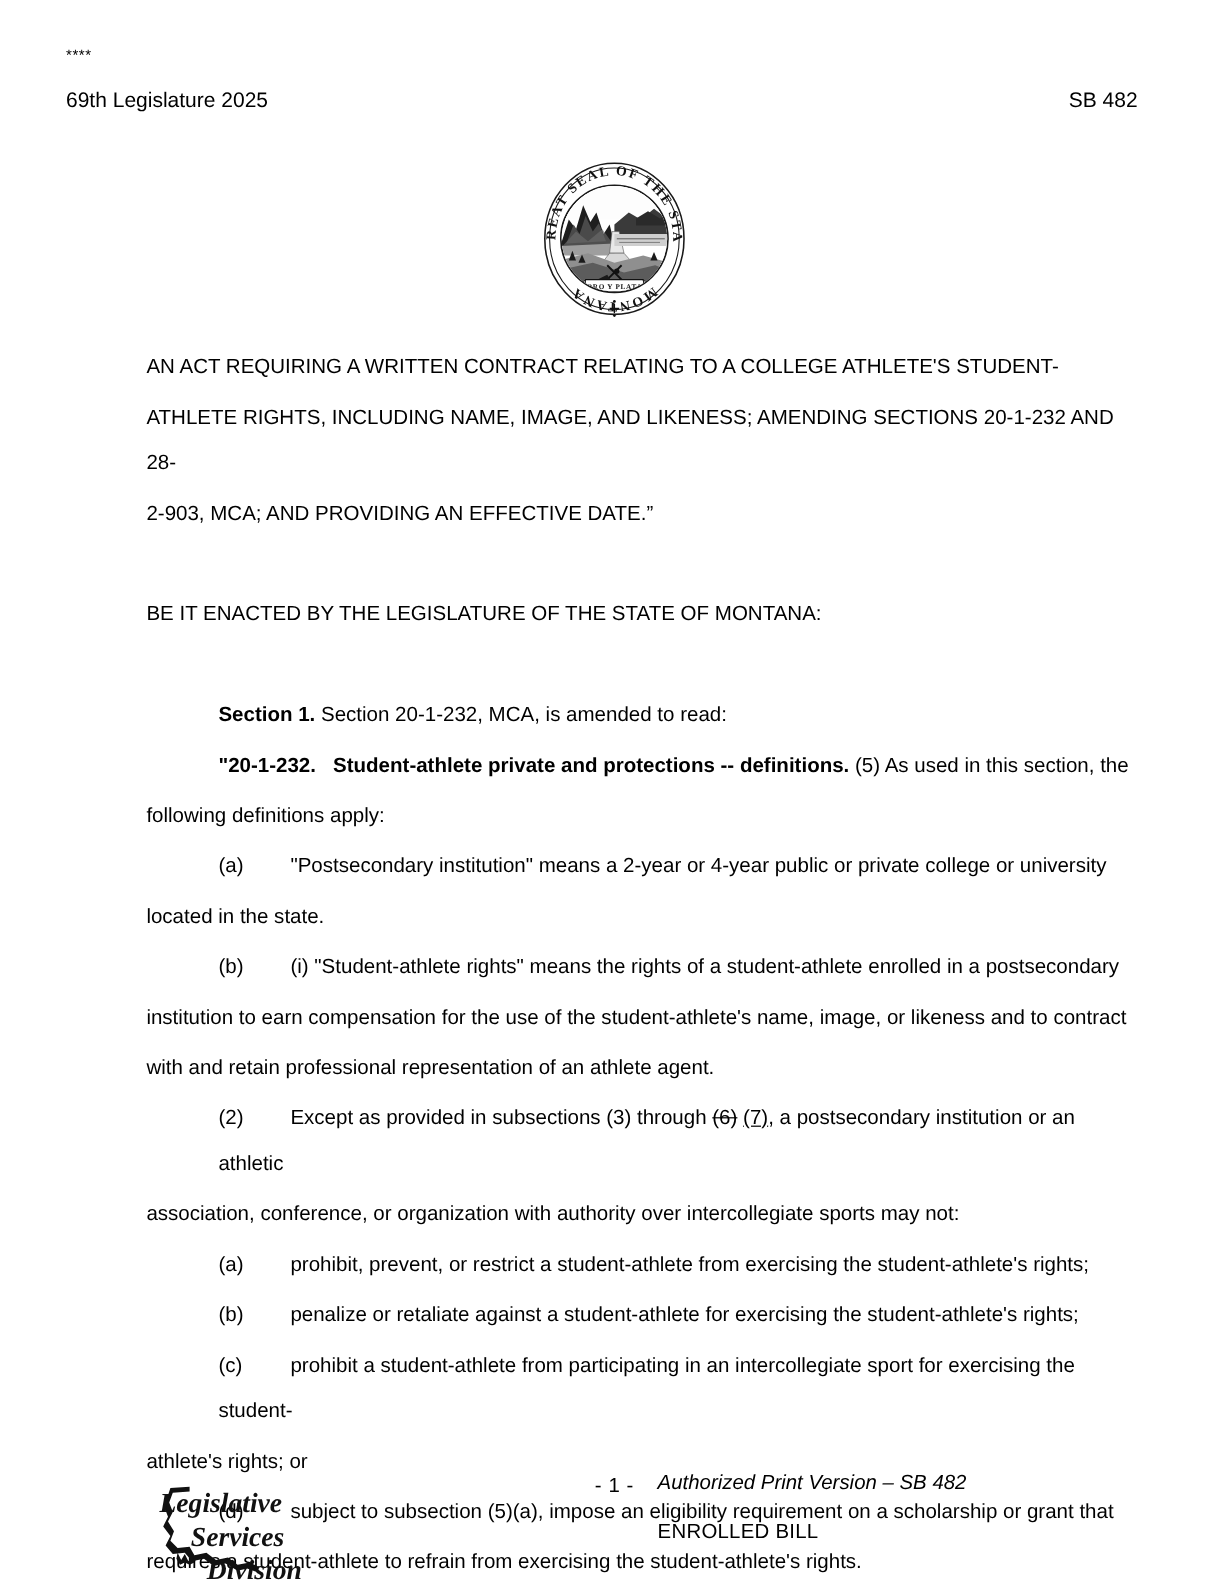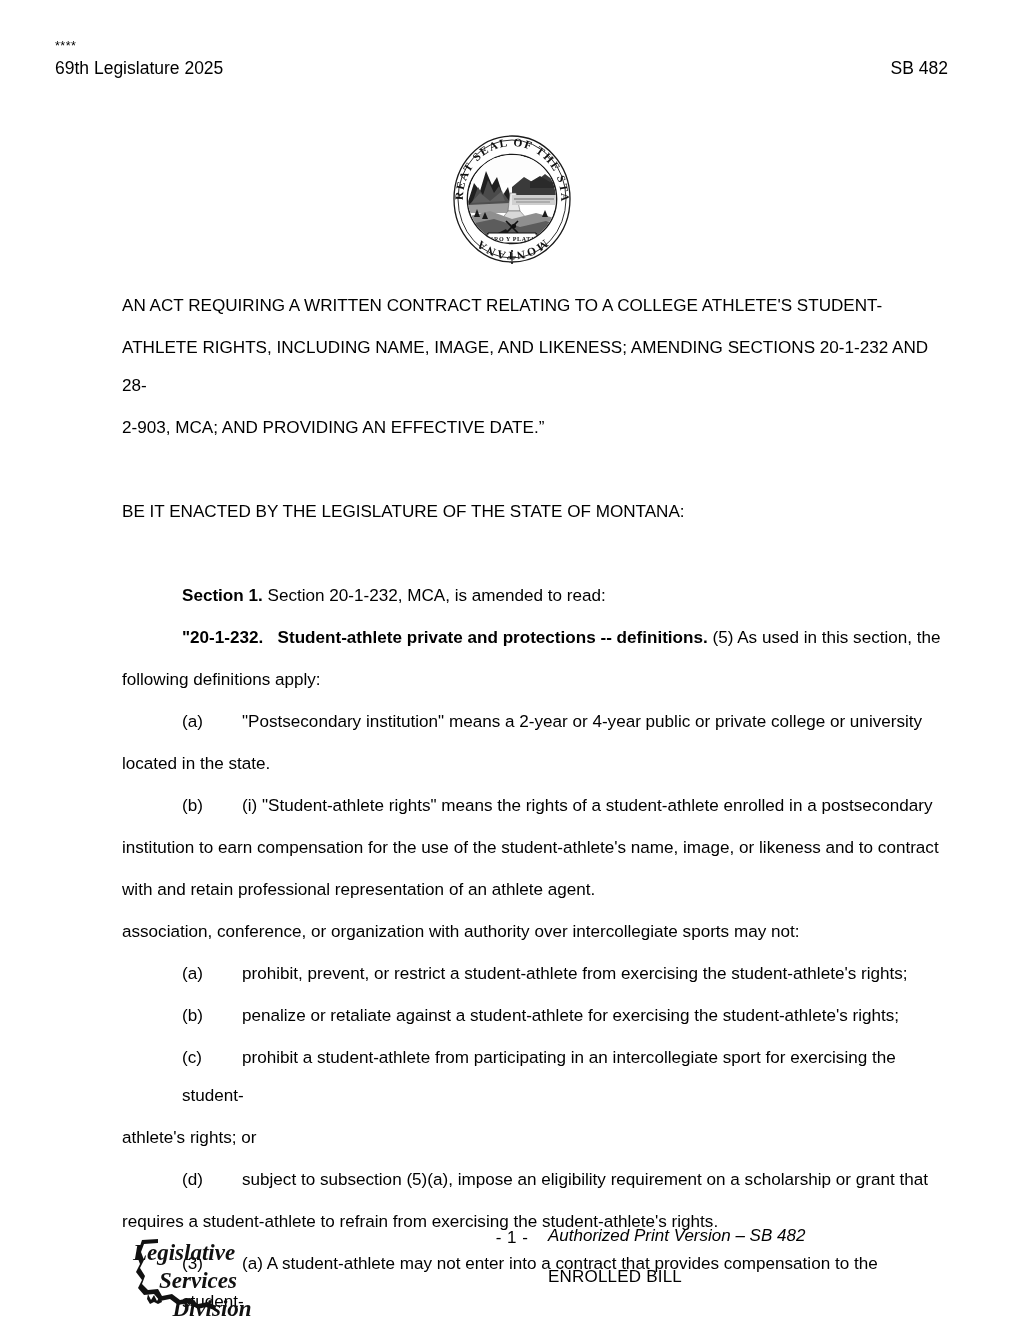--- a/index.html
+++ b/index.html
@@ -31,21 +31,21 @@
   .stars {
     font-size: 12.5px;
     letter-spacing: 0.5px;
     line-height: 1;
     height: 14px;
   }
   .header-row {
     display: flex;
     justify-content: space-between;
     align-items: baseline;
-    margin-top: 4px;
+    margin-top: 19px;
     font-size: 17.5px;
   }
   .header-left { white-space: nowrap; }
   .header-right { white-space: nowrap; }
 
   
   .seal-wrap {
     position: absolute;
     left: 0;
     top: 133px;
@@ -222,20 +222,21 @@
     <p>following definitions apply:</p>
 
     <p class="lead-60"><span class="tag">(a)</span><span>"Postsecondary institution" means a 2-year or 4-year public or private college or university</span></p>
     <p>located in the state.</p>
 
     <p class="lead-60"><span class="tag">(b)</span><span>(i) "Student-athlete rights" means the rights of a student-athlete enrolled in a postsecondary</span></p>
     <p>institution to earn compensation for the use of the student-athlete's name, image, or likeness and to contract</p>
     <p>with and retain professional representation of an athlete agent.</p>
 
 
+    <p class="lead-60"><span class="tag">(2)</span><span>Except as provided in subsections (3) through </span><span class="struck">(6)</span> <span class="ins">(7)</span><span>, a postsecondary institution or an athletic</span></p>
     <p>association, conference, or organization with authority over intercollegiate sports may not:</p>
 
     <p class="lead-60"><span class="tag">(a)</span><span>prohibit, prevent, or restrict a student-athlete from exercising the student-athlete's rights;</span></p>
 
     <p class="lead-60"><span class="tag">(b)</span><span>penalize or retaliate against a student-athlete for exercising the student-athlete's rights;</span></p>
 
     <p class="lead-60"><span class="tag">(c)</span><span>prohibit a student-athlete from participating in an intercollegiate sport for exercising the student-</span></p>
     <p>athlete's rights; or</p>
 
     <p class="lead-60"><span class="tag">(d)</span><span>subject to subsection (5)(a), impose an eligibility requirement on a scholarship or grant that</span></p>

